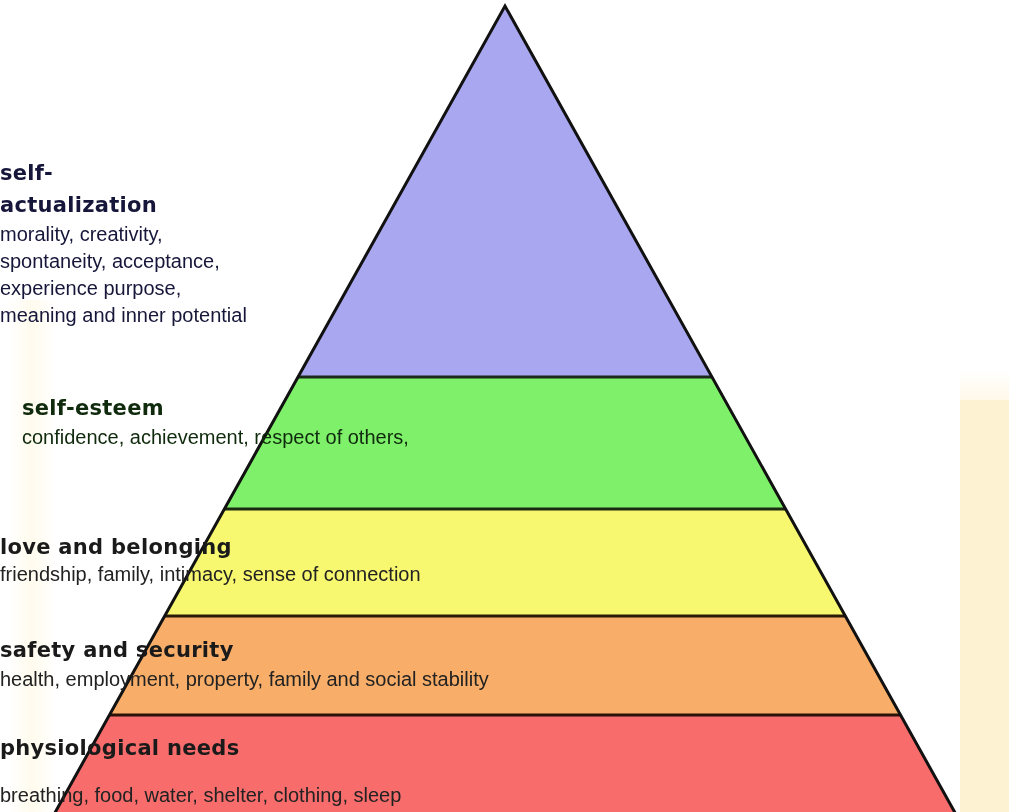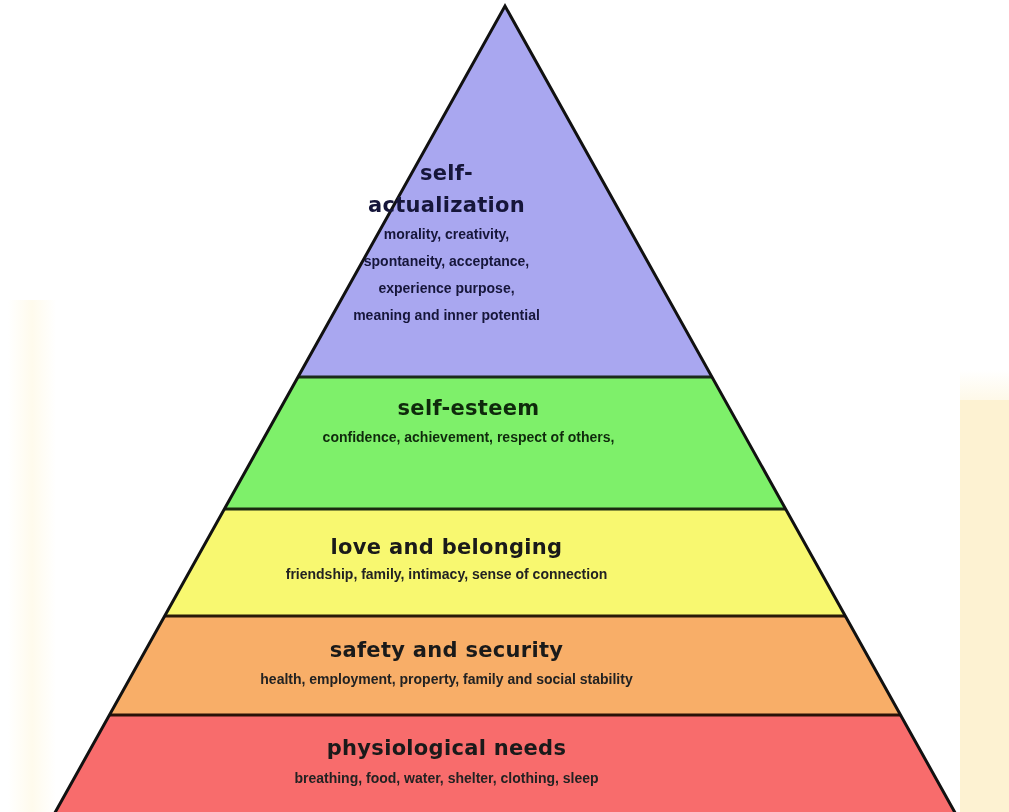--- a/index.html
+++ b/index.html
@@ -15,33 +15,32 @@
     .bg-right {
       position: absolute; left: 960px; top: 400px; width: 49px; height: 412px;
       background: #fdf2d2;
     }
     .bg-right::before {
       content: ""; position: absolute; left: 0; top: -30px; width: 49px; height: 60px;
       background: linear-gradient(180deg, rgba(253,242,210,0), #fdf2d2);
     }
     svg.pyramid { position: absolute; left: 0; top: 0; }
     .layer-text {
-      position: absolute; left: 0; width: 893px; text-align: center;
+      position: absolute; left: 0; width: 893px; 
       color: #1a1a1a;
     }
     .layer-text .title {
       font-family: "DejaVu Sans", sans-serif;
       font-weight: bold; font-size: 21px; letter-spacing: 0.3px;
       display: block; line-height: 28px;
     }
     .layer-text .desc {
       font-family: "Liberation Sans", sans-serif;
-      font-size: 14px; display: block; line-height: 27px;
+      font-size: 20px; display: block; line-height: 27px;
       color: #222;
-      font-weight: bold;
     }
     .t-purple .title, .t-purple .desc { color: #16163a; }
     .t-green .title, .t-green .desc { color: #0f2a0c; }
   </style>
 </head>
 <body>
 
 <div class="bg-left"></div>
 <div class="bg-right"></div>
 
@@ -84,14 +83,14 @@
   <span class="desc" style="margin-top:0;">friendship, family, intimacy, sense of connection</span>
 </div>
 
 <div class="layer-text" style="top:636px;">
   <span class="title">safety and security</span>
   <span class="desc" style="margin-top:2px;">health, employment, property, family and social stability</span>
 </div>
 
 <div class="layer-text" style="top:734px;">
   <span class="title">physiological needs</span>
-  <span class="desc" style="margin-top:3px;">breathing, food, water, shelter, clothing, sleep</span>
+  <span class="desc" style="margin-top:20px;">breathing, food, water, shelter, clothing, sleep</span>
 </div>
 
 </body></html>

